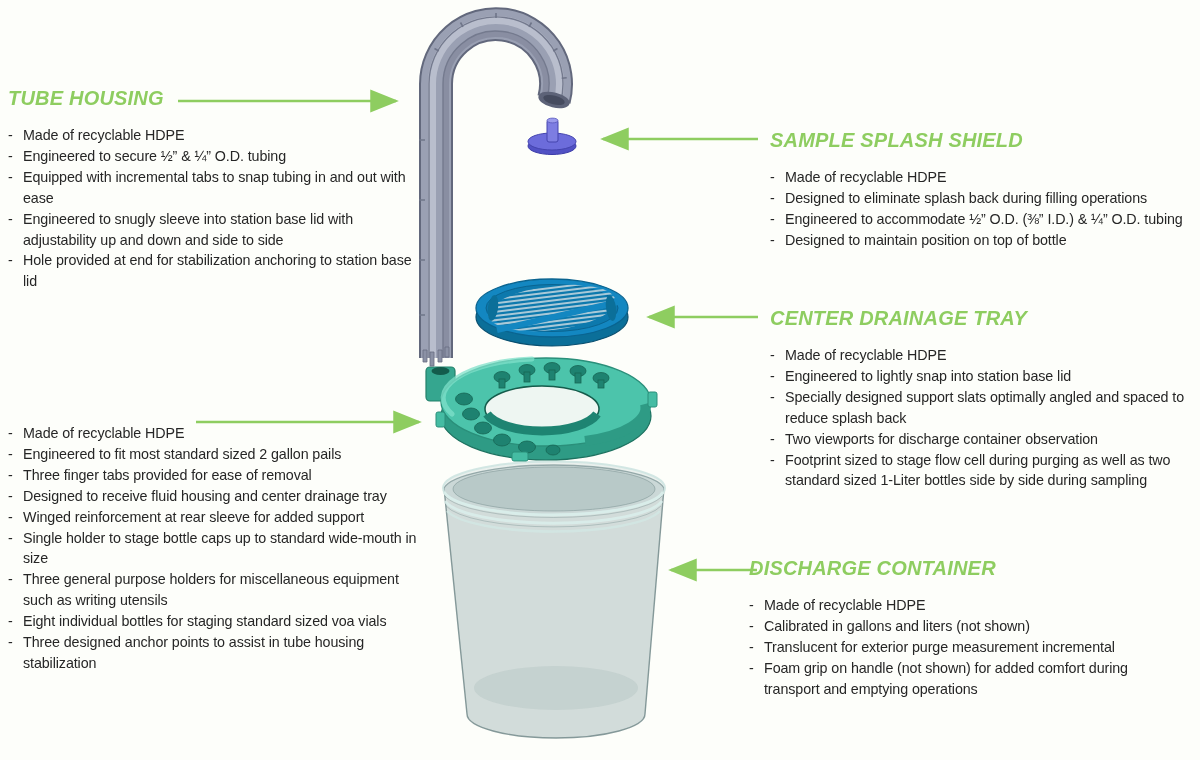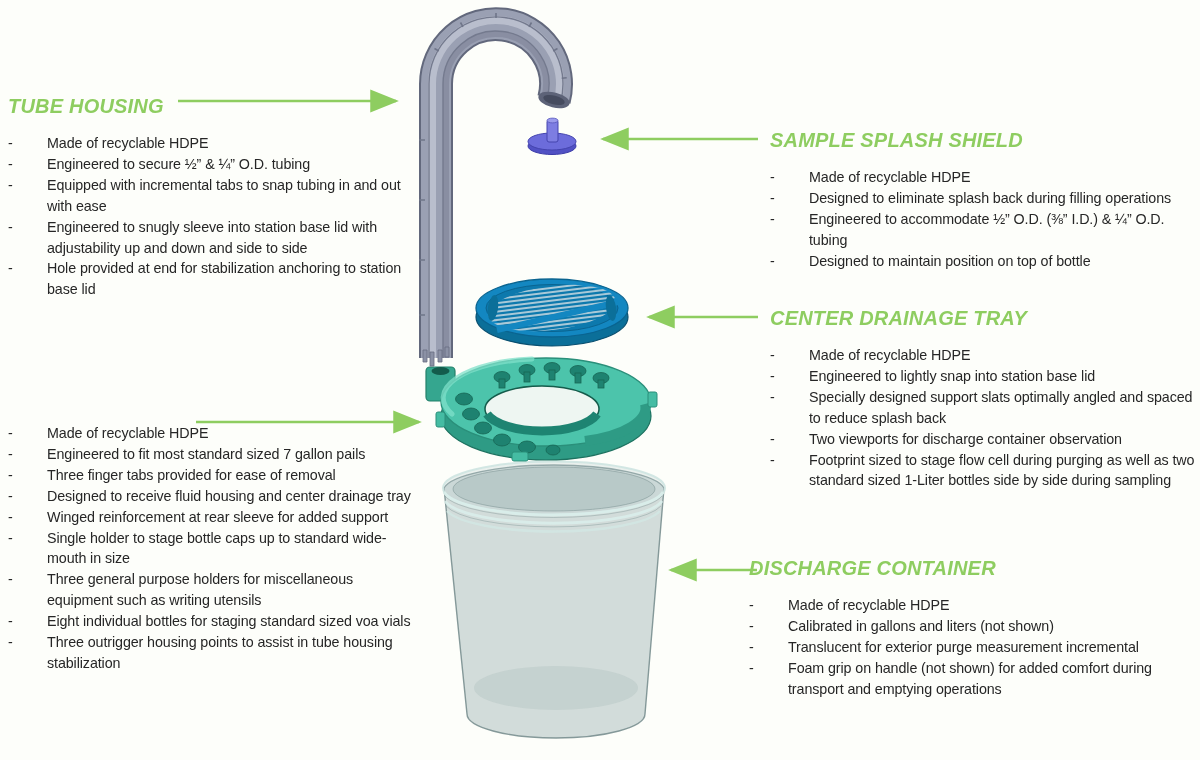--- a/index.html
+++ b/index.html
@@ -6,21 +6,21 @@
   .page{position:relative;width:1200px;height:760px;background:#fdfefa;
         font-family:"Liberation Sans",sans-serif;color:#262626;overflow:hidden;}
   svg.illu{position:absolute;left:0;top:0;width:1200px;height:760px;}
   .callout{position:absolute;}
   .callout h2{margin:0;font-size:20px;line-height:24px;font-weight:700;font-style:italic;
               color:#8ecd60;letter-spacing:.2px;white-space:nowrap;}
   .bullets{margin:15px 0 0 0;padding:0;list-style:none;font-size:14.3px;
            line-height:20.9px;letter-spacing:-0.1px;}
   .bullets li{display:flex;}
   .mk{flex:0 0 15px;}
-  .bt{flex:1;margin-left:24px;}
+  .bt{flex:1;}
 </style>
 </head>
 <body>
 
 <div class="page">
 
   <svg class="illu" viewBox="0 0 1200 760">
     <defs>
       <marker id="ah" viewBox="0 0 10 8" markerWidth="11" markerHeight="9" refX="9" refY="4" orient="auto">
         <path d="M0 0 L10 4 L0 8 Z" fill="#8ecd60"></path>
@@ -125,21 +125,21 @@
 
     <g stroke="#8ecd60" stroke-width="2.6">
       <line x1="178" y1="101" x2="396" y2="101" marker-end="url(#ah)"></line>
       <line x1="758" y1="139" x2="603" y2="139" marker-end="url(#ah)"></line>
       <line x1="758" y1="317" x2="649" y2="317" marker-end="url(#ah)"></line>
       <line x1="196" y1="422" x2="419" y2="422" marker-end="url(#ah)"></line>
       <line x1="757" y1="570" x2="671" y2="570" marker-end="url(#ah)"></line>
     </g>
   </svg>
 
-  <section class="callout" style="left:8px;top:94px;width:410px;">
+  <section class="callout" style="left:8px;top:86px;width:410px;">
     <h2>TUBE HOUSING</h2>
     <ul class="bullets">
       <li>
           <span class="mk">-</span>
           <span class="bt">Made of recyclable HDPE</span>
         </li>
       <li>
           <span class="mk">-</span>
           <span class="bt">Engineered to secure ½” &amp; ¼” O.D. tubing</span>
         </li>
@@ -207,21 +207,21 @@
   </section>
 
   <section class="callout" style="left:8px;top:408px;width:412px;">
     <ul class="bullets">
       <li>
           <span class="mk">-</span>
           <span class="bt">Made of recyclable HDPE</span>
         </li>
       <li>
           <span class="mk">-</span>
-          <span class="bt">Engineered to fit most standard sized 7 gallon pails</span>
+          <span class="bt">Engineered to fit most standard sized 2 gallon pails</span>
         </li>
       <li>
           <span class="mk">-</span>
           <span class="bt">Three finger tabs provided for ease of removal</span>
         </li>
       <li>
           <span class="mk">-</span>
           <span class="bt">Designed to receive fluid housing and center drainage tray</span>
         </li>
       <li>
@@ -235,21 +235,21 @@
       <li>
           <span class="mk">-</span>
           <span class="bt">Three general purpose holders for miscellaneous equipment such as writing utensils</span>
         </li>
       <li>
           <span class="mk">-</span>
           <span class="bt">Eight individual bottles for staging standard sized voa vials</span>
         </li>
       <li>
           <span class="mk">-</span>
-          <span class="bt">Three outrigger housing points to assist in tube housing stabilization</span>
+          <span class="bt">Three designed anchor points to assist in tube housing stabilization</span>
         </li>
     </ul>
   </section>
 
   <section class="callout" style="left:749px;top:556px;width:430px;">
     <h2>DISCHARGE CONTAINER</h2>
     <ul class="bullets">
       <li>
           <span class="mk">-</span>
           <span class="bt">Made of recyclable HDPE</span>

